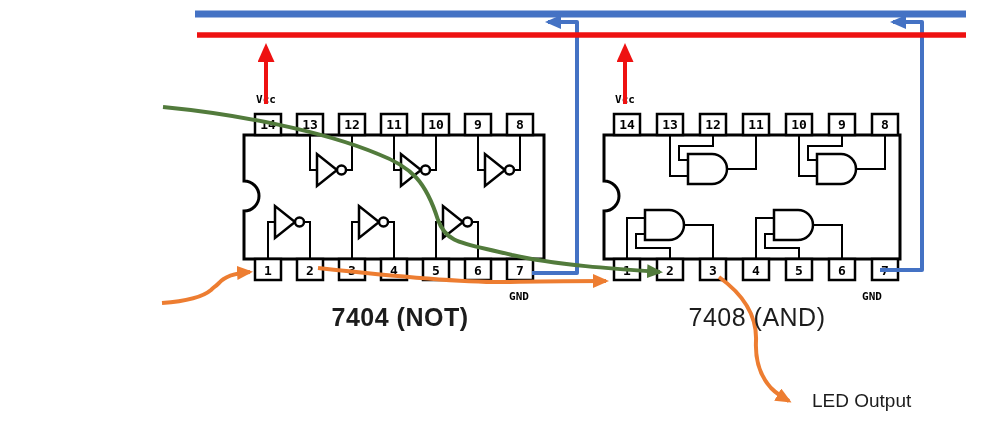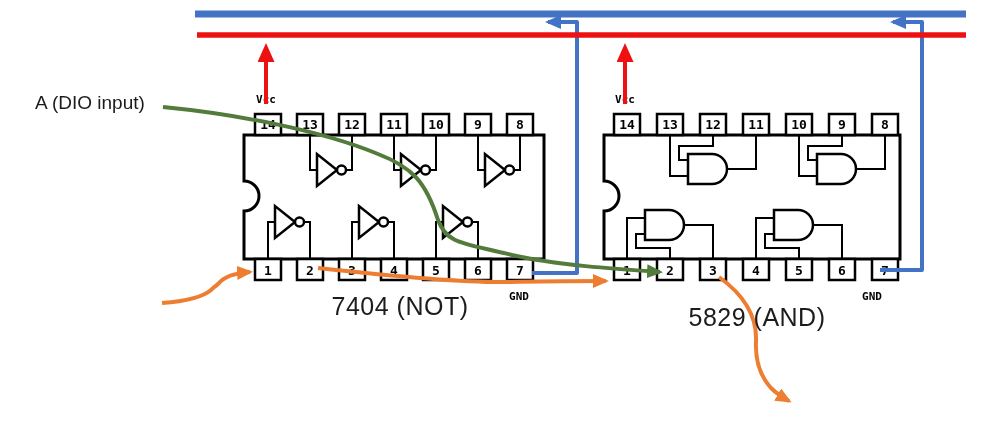--- a/index.html
+++ b/index.html
@@ -251,16 +251,16 @@
 
   <line x1="266" y1="104" x2="266" y2="50" stroke-width="4" marker-end="url(#ah-red)" stroke="#ee1111"></line>
   <line x1="625" y1="104" x2="625" y2="50" stroke-width="4" marker-end="url(#ah-red)" stroke="#ee1111"></line>
 
   <path class="wire" d="M163,107 C235,114 320,130 378,154 C412,167 426,182 438,220 C447,245 465,243 512,255 C556,265 615,269 660,272" marker-end="url(#ah-green)" stroke="#527b3c"></path>
   <path class="wire" d="M162,303 C190,301 204,296 211,290 C215,286 214,288 219,283 C224,277 236,273 250,272" marker-end="url(#ah-orange)" stroke="#ed7d31"></path>
   <path class="wire" d="M318,268 C400,277 470,283 510,282 C545,281 575,281 606,281" marker-end="url(#ah-orange)" stroke="#ed7d31"></path>
   <path class="wire" d="M719,277 C744,295 757,317 756,341 C755,362 761,377 771,388 C776,393 782,397 789,401" marker-end="url(#ah-orange)" stroke="#ed7d31"></path>
 </svg>
 
-<div class="lbl lbl-io" style="left:35px;  top:93px;">A (DIO input)</div>
-<div class="lbl lbl-chip" style="left:400px; top:294px;">7404 (NOT)</div>
-<div class="lbl lbl-chip" style="left:757px; top:305px;">5829 (AND)</div>
+<div class="lbl lbl-chip" style="left:400px; top:305px;font-weight:bold;">7404 (NOT)</div>
+<div class="lbl lbl-chip" style="left:757px; top:305px;">7408 (AND)</div>
+<div class="lbl lbl-io" style="left:812px; top:391px;">LED Output</div>
 </div>
 
 </body></html>

